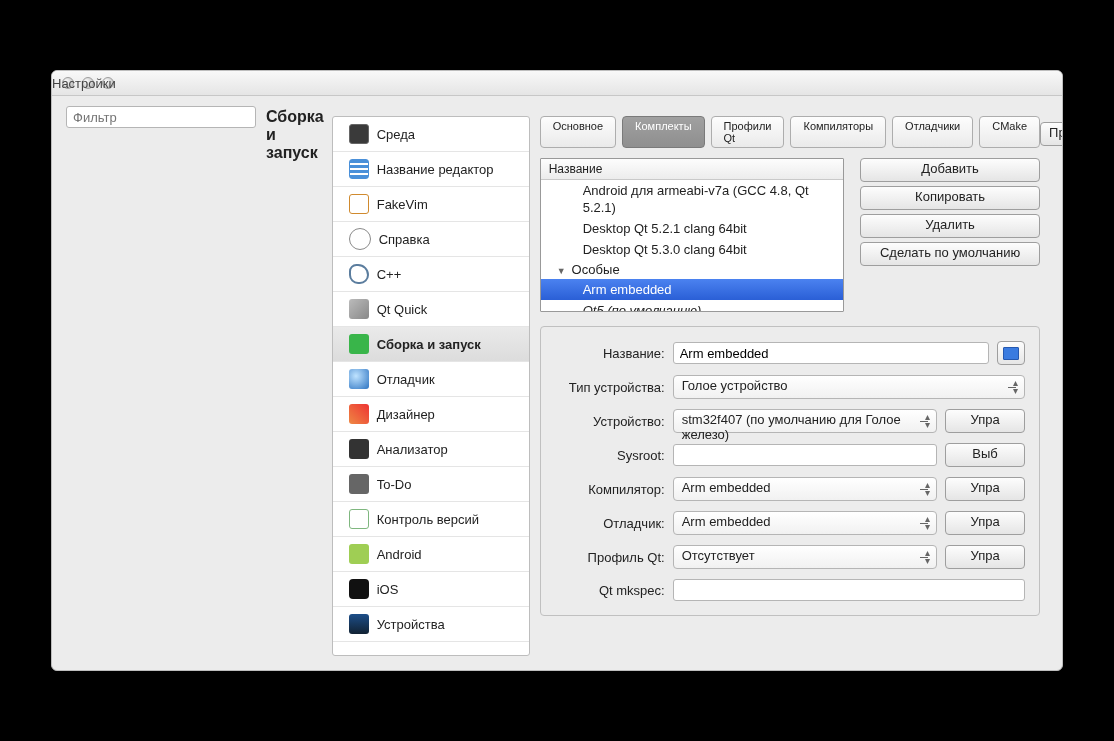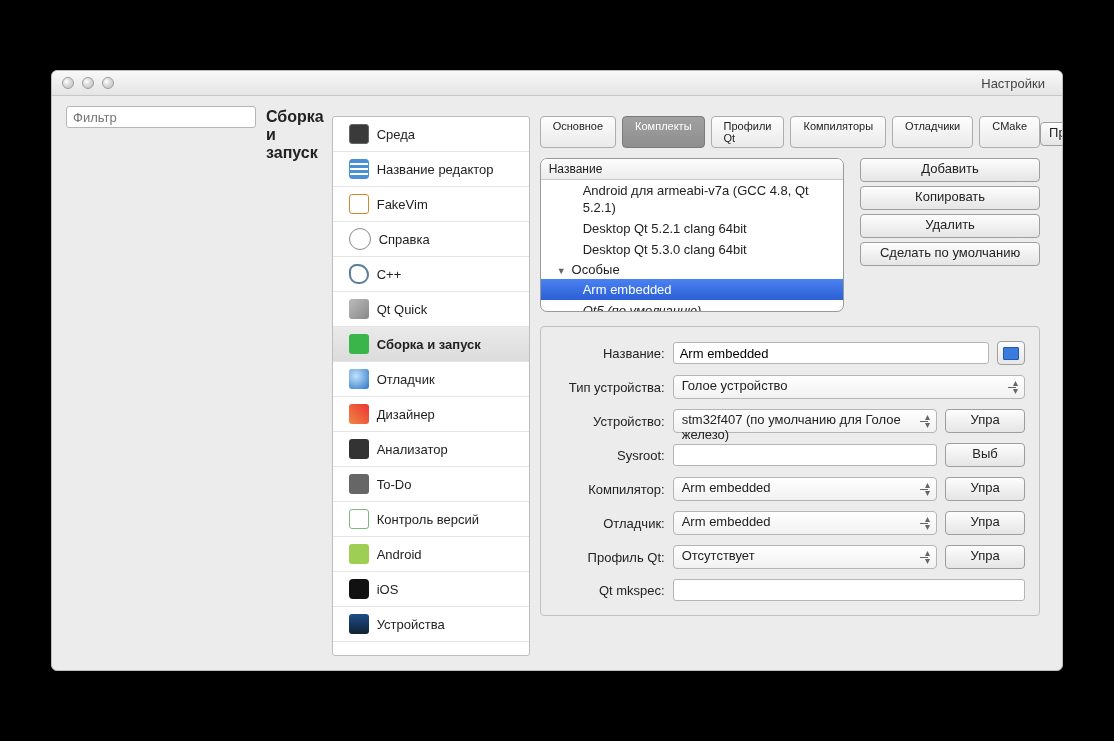--- a/index.html
+++ b/index.html
@@ -40,22 +40,22 @@
   .tl {
     width: 12px;
     height: 12px;
     border-radius: 50%;
     background: radial-gradient(circle at 35% 35%, #fff 0, #ddd 40%, #bbb 100%);
     border: 1px solid #9e9e9e;
     box-sizing: border-box;
   }
   .title {
     position: absolute;
-    left: 0; right: 17px;
-    text-align: right;
+    left: 0; right: 4px;
+    text-align: left;
     font-size: 13px;
     color: #444;
     pointer-events: none;
   }
   .body {
     display: flex;
     flex-direction: row;
     padding: 10px 14px 14px 14px;
   }
   .top-row {
@@ -154,21 +154,21 @@
     border-color: #7a7a7a;
   }
   .kits-row {
     display: flex;
     gap: 16px;
   }
   .kits-list {
     flex: 1;
     background: #fff;
     border: 1px solid #999;
-    border-radius: 7px;
+    border-radius: 1px;
     padding: 0;
     height: 152px;
     overflow: hidden;
   }
   .kits-header {
     font-size: 12px;
     padding: 3px 8px;
     background: linear-gradient(#fdfdfd,#ececec);
     border-bottom: 1px solid #c9c9c9;
   }

